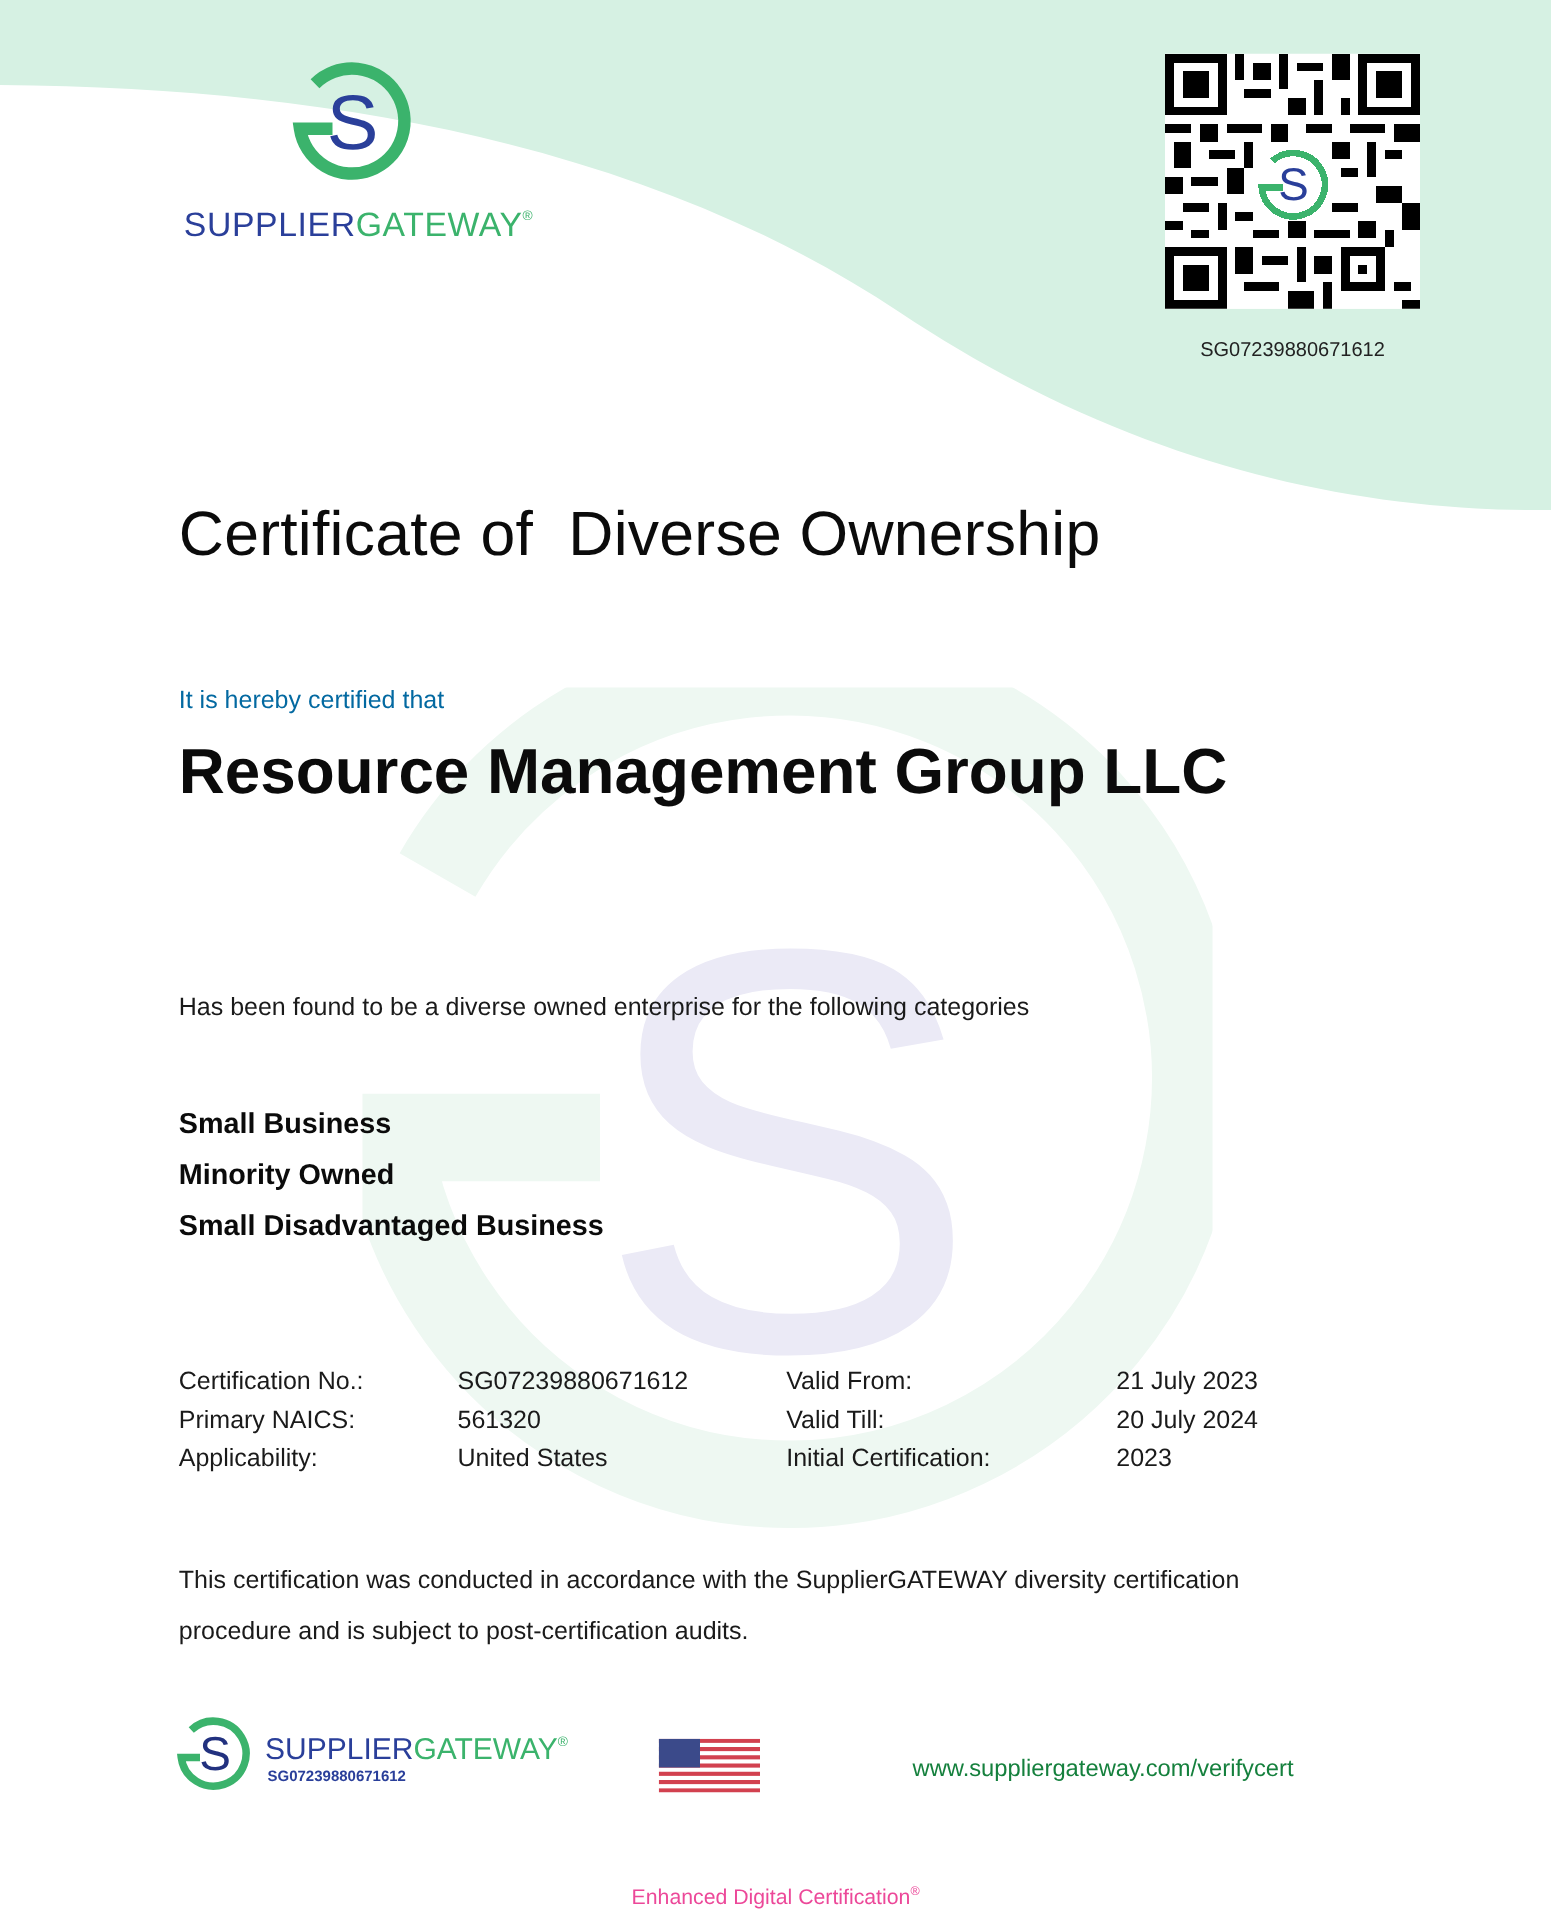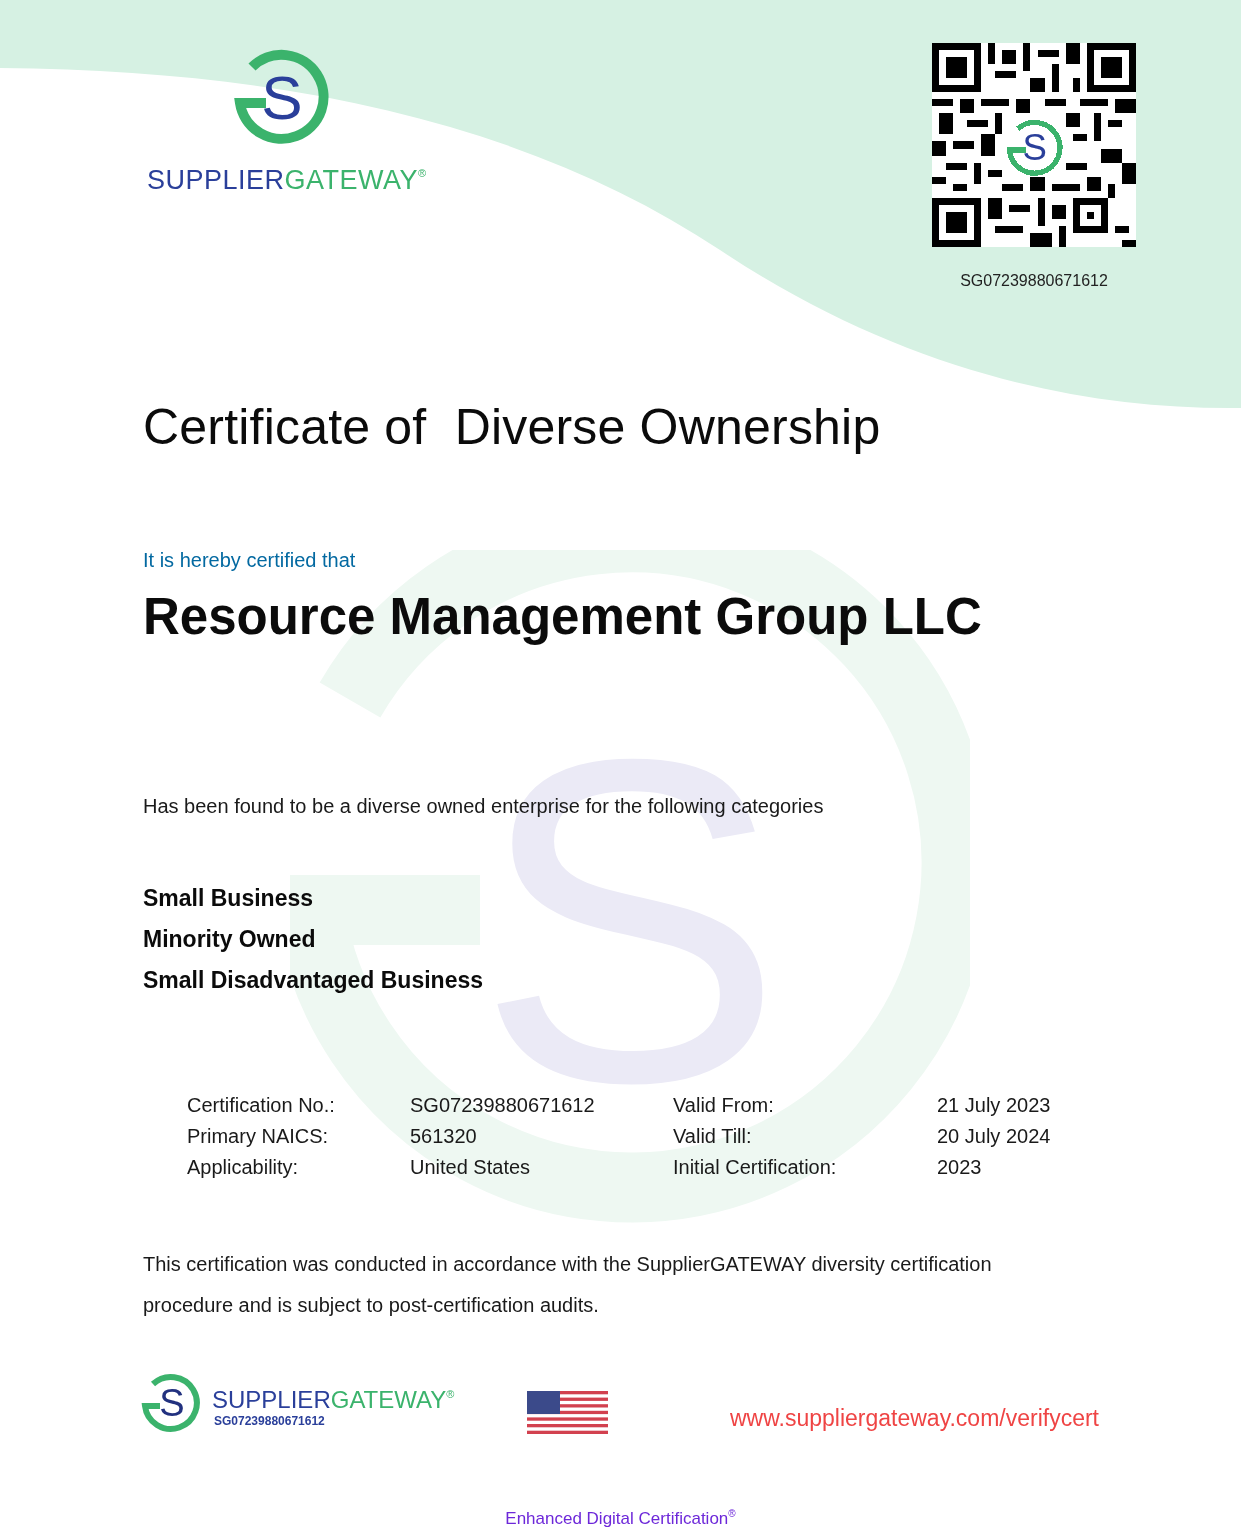--- a/index.html
+++ b/index.html
@@ -20,35 +20,35 @@
   .qr-code { left: 932px; top: 272px; width: 204px; text-align: center; font-size: 16px; color: #222; }
 
   .title { left: 143px; top: 398px; font-size: 50px; font-weight: normal; color: #0b0b0b; white-space: pre; letter-spacing: 0.2px; }
   .intro { left: 143px; top: 529px; font-size: 20px; color: #0369a1; margin-top: 20px; }
   .company { left: 143px; top: 587px; font-size: 51px; font-weight: bold; color: #0b0b0b; }
   .found { left: 143px; top: 795px; font-size: 20px; color: #1a1a1a; text-align: right; }
 
   .cats { left: 143px; top: 882px; }
   .cats div { font-size: 23px; font-weight: bold; color: #0b0b0b; height: 41px; line-height: 32px; }
 
-  .details { left: 143px; top: 1094px; font-size: 20px; color: #1a1a1a; margin-left: 44px; }
+  .details { left: 143px; top: 1094px; font-size: 20px; color: #1a1a1a; }
   .details .row { height: 31px; position: relative; width: 950px; }
   .details span { position: absolute; top: 0; white-space: nowrap; }
   .c1 { left: 0; } .c2 { left: 223px; } .c3 { left: 486px; } .c4 { left: 750px; }
 
   .footnote { left: 143px; top: 1244px; font-size: 20px; color: #1a1a1a; line-height: 41px; width: 980px; }
 
   .bottom-logo { left: 140px; top: 1372px; width: 310px; height: 62px; }
   .bottom-logo .mark { position: absolute; left: 0; top: 0; width: 62px; height: 62px; }
   .bottom-logo .word { position: absolute; left: 72px; top: 14px; font-size: 24px; white-space: nowrap; }
   .bottom-logo .code { position: absolute; left: 74px; top: 42px; font-size: 12px; font-weight: bold; color: #2a3f9a; }
 
   .flag { left: 527px; top: 1391px; width: 81px; height: 43px; }
-  .verify { left: 730px; top: 1405px; font-size: 23px; color: #ef4444; }
-  .edc { left: 0; width: 1241px; top: 1508px; text-align: center; font-size: 17px; color: #6d28d9; }
+  .verify { left: 730px; top: 1405px; font-size: 19px; color: #15803d; }
+  .edc { left: 0; width: 1241px; top: 1508px; text-align: center; font-size: 17px; color: #ec4899; }
   .edc sup { font-size: 10px; }
 </style>
 </head>
 <body>
 
 <svg class="wave" viewBox="0 0 1241 420" preserveAspectRatio="none">
   <path d="M0,0 L1241,0 L1241,408 C1080,410 900,370 720,250 C540,130 300,70 0,68 Z" fill="#d6f1e3"></path>
 </svg>
 
 <svg class="watermark" viewBox="0 0 680 700">

